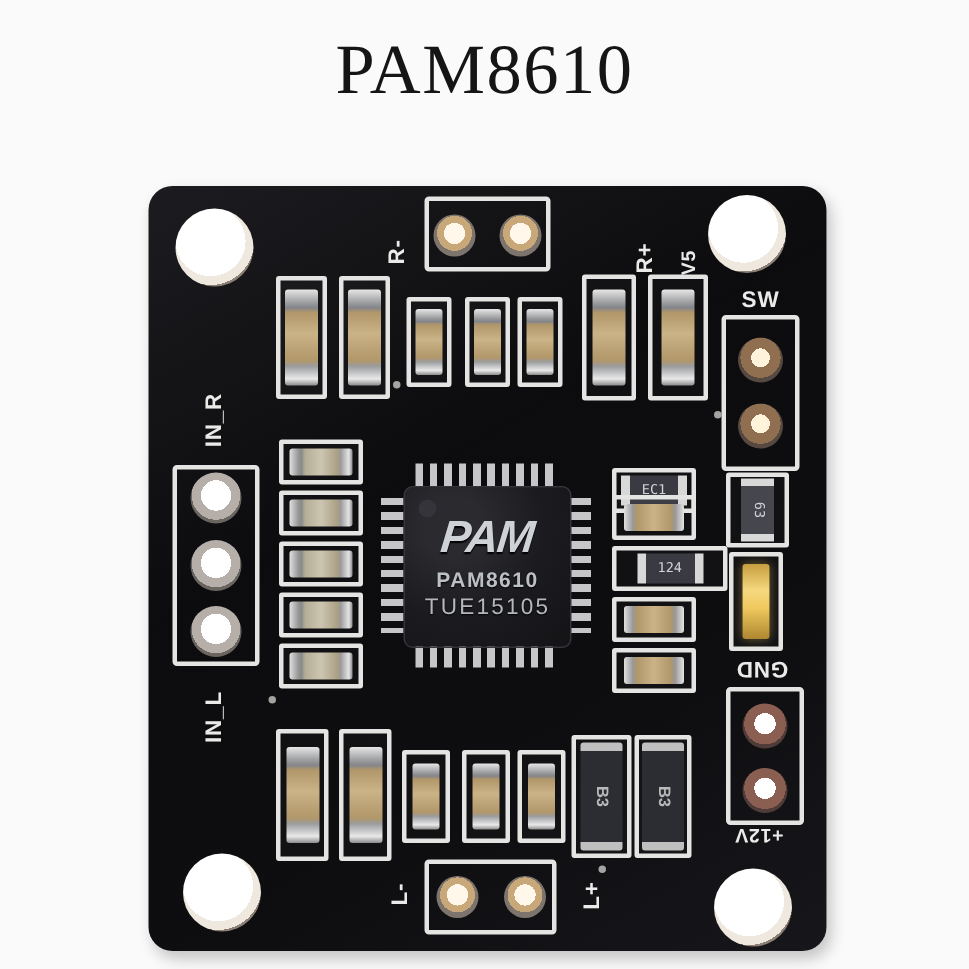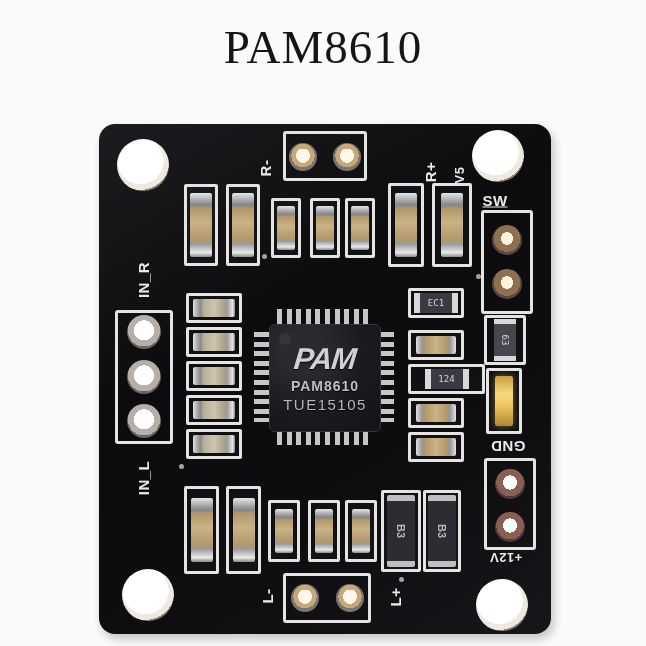--- a/index.html
+++ b/index.html
@@ -81,21 +81,21 @@
     <div class="mount" style="left:23px;top:445px;"></div>
     <div class="mount" style="left:377px;top:455px;"></div>
 
     <span class="label rot-ccw" style="left:166px;top:44px;">R-</span>
     <div class="silk" style="left:184px;top:7px;width:84px;height:50px;"></div>
     <div class="th pad-r" style="left:190px;top:19px;width:28px;height:28px;"></div>
     <div class="th pad-r" style="left:234px;top:19px;width:28px;height:28px;"></div>
     <span class="label rot-ccw" style="left:331px;top:48px;">R+</span>
     <span class="label rot-ccw small-label" style="left:360px;top:51px;">V5</span>
 
-    <span class="label" style="left:396px;top:76px;text-decoration:underline;">SW</span>
+    <span class="label" style="left:408px;top:76px;">SW</span>
     <div class="silk" style="left:382px;top:86px;width:52px;height:104px;"></div>
     <div class="th pad-sw" style="left:393px;top:101px;width:30px;height:30px;"></div>
     <div class="th pad-sw" style="left:393px;top:145px;width:30px;height:30px;"></div>
 
     <div class="smdbox" style="left:385px;top:191px;width:42px;height:50px;">
       <div class="resdv">
           <span class="rot-cw-text">63</span>
         </div>
     </div>
     <div class="smdbox" style="left:387px;top:244px;width:36px;height:66px;">
@@ -163,21 +163,21 @@
     <div class="pins pins-bottom"></div>
     <div class="pins pins-left"></div>
     <div class="pins pins-right"></div>
     <div class="chip-body">
       <div class="pin1"></div>
       <div class="chip-logo">PAM</div>
       <div class="chip-pn">PAM8610</div>
       <div class="chip-lot">TUE15105</div>
     </div>
 
-    <div class="smdbox" style="left:309px;top:164px;width:56px;height:30px;">
+    <div class="smdbox" style="left:309px;top:188px;width:56px;height:30px;">
       <div class="resd">
           <span>EC1</span>
         </div>
     </div>
     <div class="smdbox" style="left:309px;top:206px;width:56px;height:30px;">
         <div class="caph"></div>
       </div>
     <div class="smdbox" style="left:309px;top:240px;width:77px;height:30px;">
       <div class="resd">
           <span>124</span>

